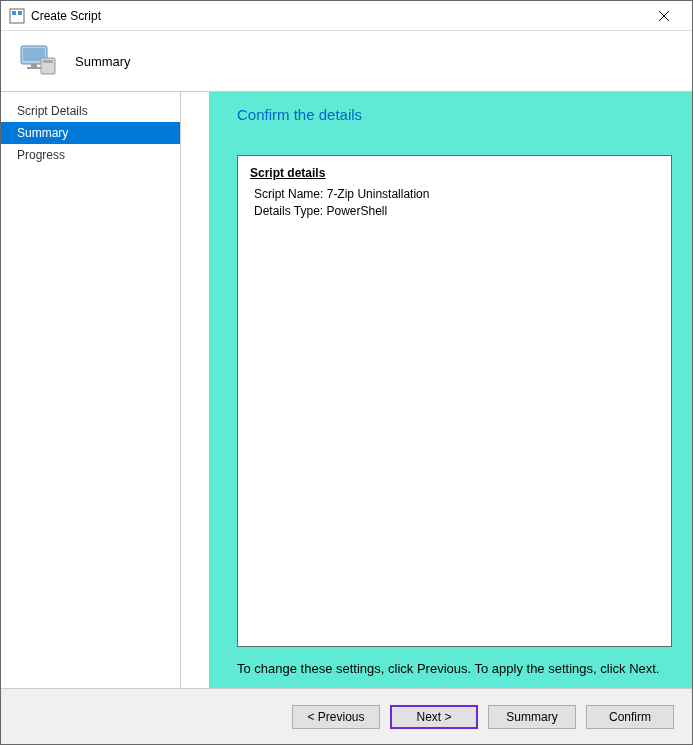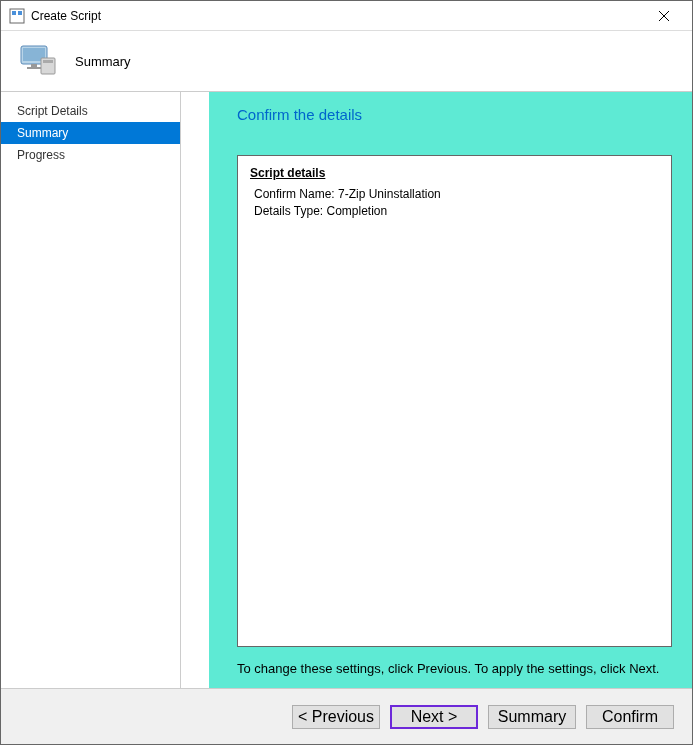--- a/index.html
+++ b/index.html
@@ -138,21 +138,21 @@
       justify-content: flex-end;
       padding: 0 18px;
       gap: 10px;
       background: #f0f0f0;
     }
     .btn {
       min-width: 88px;
       height: 24px;
       background: #e1e1e1;
       border: 1px solid #adadad;
-      font-size: 16px;
+      font-size: 12px;
       cursor: pointer;
       font-family: inherit;
     }
     .btn.default {
       border: 2px solid #6d28d9;
     }
   </style>
 </head>
 <body>
 
@@ -192,26 +192,26 @@
     <div class="sidebar-item">Script Details</div>
     <div class="sidebar-item selected">Summary</div>
     <div class="sidebar-item">Progress</div>
   </div>
 
   <div class="main">
     <div class="main-heading">Confirm the details</div>
     <div class="details-box">
       <div class="details-section-title">Script details</div>
       <div class="details-row">
-        <span>Confirm Name:</span>
+        <span>Script Name:</span>
         <span>7-Zip Uninstallation</span>
       </div>
       <div class="details-row">
         <span>Details Type:</span>
-        <span>Completion</span>
+        <span>PowerShell</span>
       </div>
     </div>
     <div class="hint-text">To change these settings, click Previous. To apply the settings, click Next.</div>
   </div>
 </div>
 
 <div class="footer">
   <button class="btn">&lt; Previous</button>
   <button class="btn default">Next &gt;</button>
   <button class="btn">Summary</button>

